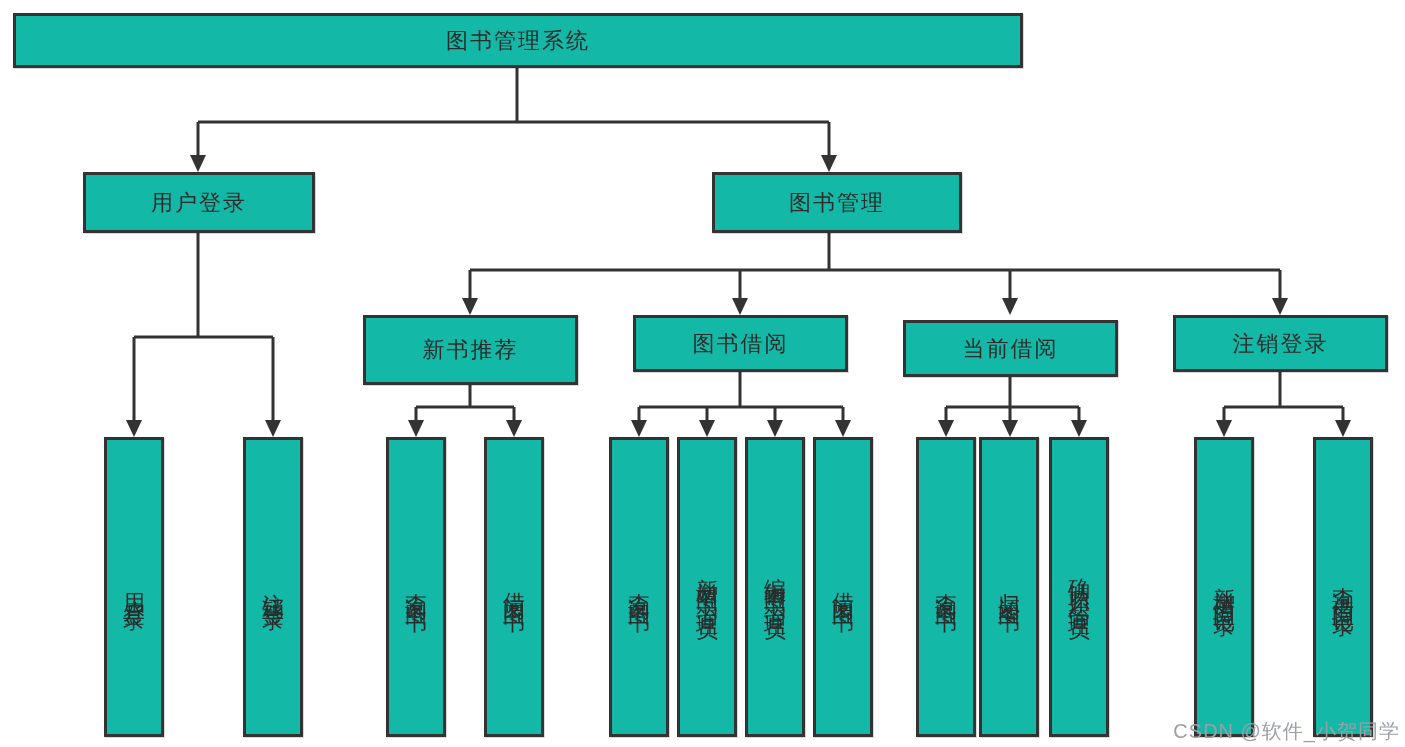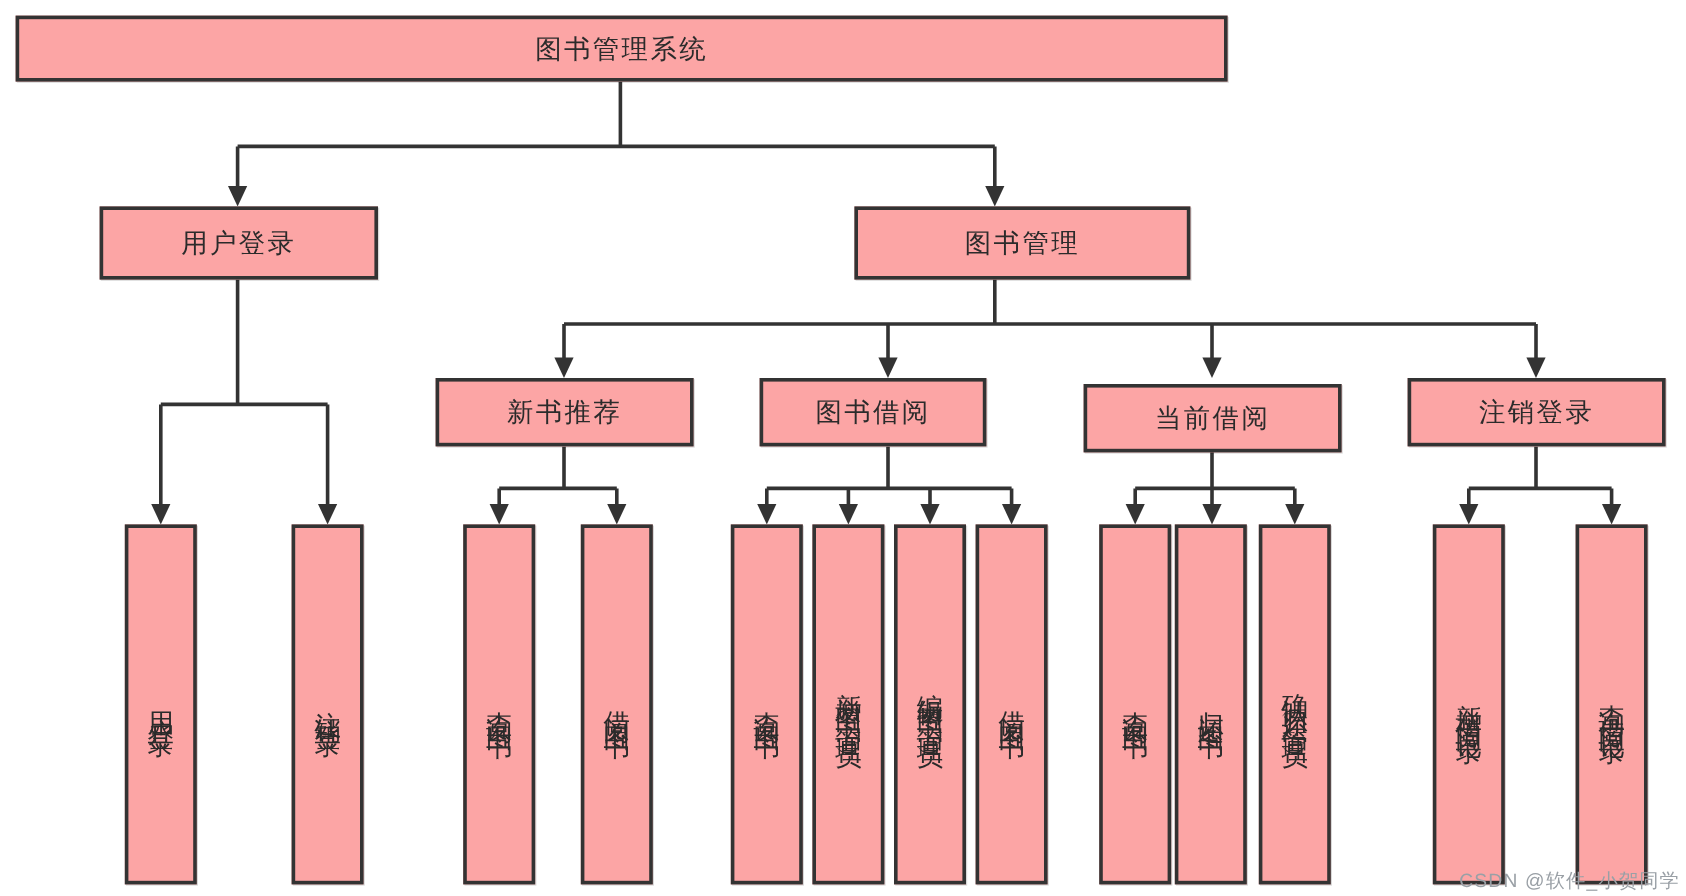--- a/index.html
+++ b/index.html
@@ -12,21 +12,21 @@
     font-family: "Liberation Sans", "DejaVu Sans", sans-serif;
   }
   #connectors {
     position: absolute;
     left: 0; top: 0;
     z-index: 0;
   }
   .box {
     position: absolute;
     box-sizing: border-box;
-    background: #fca5a5;
+    background: #14b8a6;
     border: 3px solid #333333;
     color: #2b2b2b;
     display: flex;
     align-items: center;
     justify-content: center;
     z-index: 1;
     box-shadow: 1px 1px 0 rgba(0,0,0,0.15);
   }
   .hlabel {
     font-size: 22px;
@@ -37,21 +37,21 @@
     writing-mode: vertical-rl;
     font-size: 22px;
     letter-spacing: 6px;
     line-height: 1;
     white-space: nowrap;
   }
   .watermark {
     position: absolute;
     right: 5px;
     bottom: 2px;
-    font-size: 16px;
+    font-size: 20px;
     color: #9aa0a6;
     letter-spacing: 1px;
     z-index: 5;
     white-space: nowrap;
   }
 </style>
 </head>
 <body>
 
 <div id="canvas">
@@ -115,28 +115,28 @@
     </g>
   </svg>
 
   <div class="box" style="left:13px; top:13px; width:1010px; height:55px;">
     <span class="hlabel">图书管理系统</span>
   </div>
 
   <div class="box" style="left:83px; top:172px; width:232px; height:61px;">
     <span class="hlabel">用户登录</span>
   </div>
-  <div class="box" style="left:712px; top:172px; width:280px; height:61px;">
+  <div class="box" style="left:712px; top:172px; width:250px; height:61px;">
     <span class="hlabel">图书管理</span>
   </div>
 
-  <div class="box" style="left:363px; top:315px; width:215px; height:57px;">
+  <div class="box" style="left:363px; top:315px; width:215px; height:70px;">
     <span class="hlabel">新书推荐</span>
   </div>
-  <div class="box" style="left:633px; top:315px; width:189px; height:57px;">
+  <div class="box" style="left:633px; top:315px; width:215px; height:57px;">
     <span class="hlabel">图书借阅</span>
   </div>
   <div class="box" style="left:903px; top:320px; width:215px; height:57px;">
     <span class="hlabel">当前借阅</span>
   </div>
   <div class="box" style="left:1173px; top:315px; width:215px; height:57px;">
     <span class="hlabel">注销登录</span>
   </div>
 
   <div class="box" style="left:104px; top:437px; width:60px; height:300px;">

